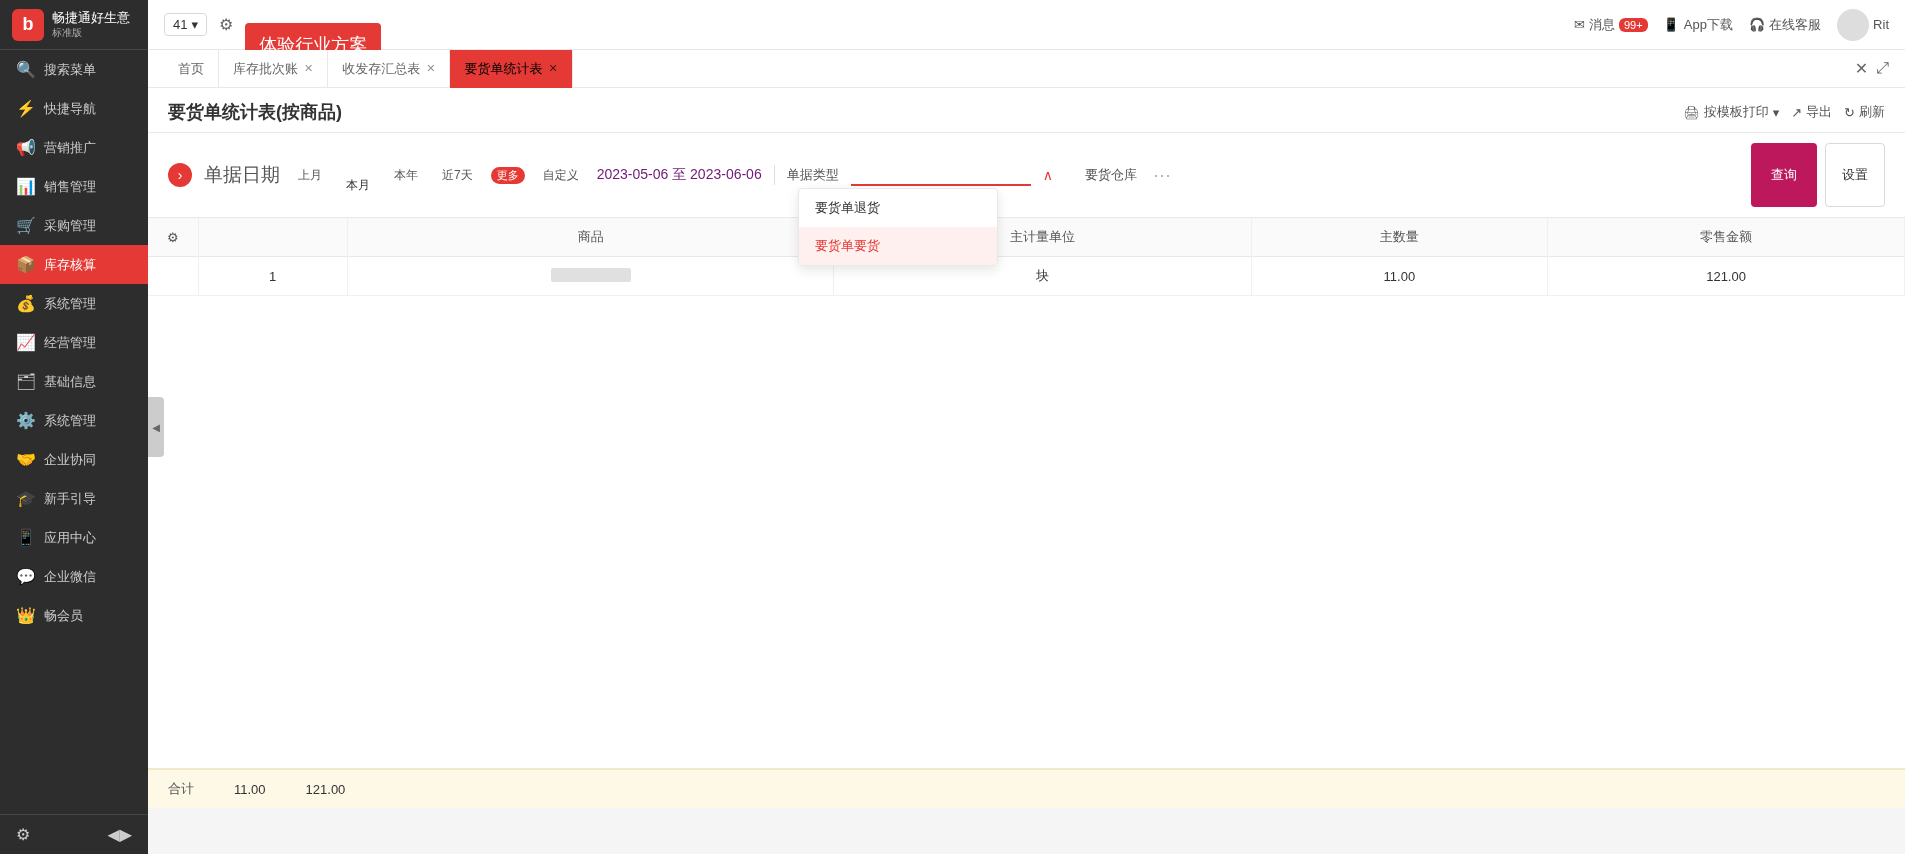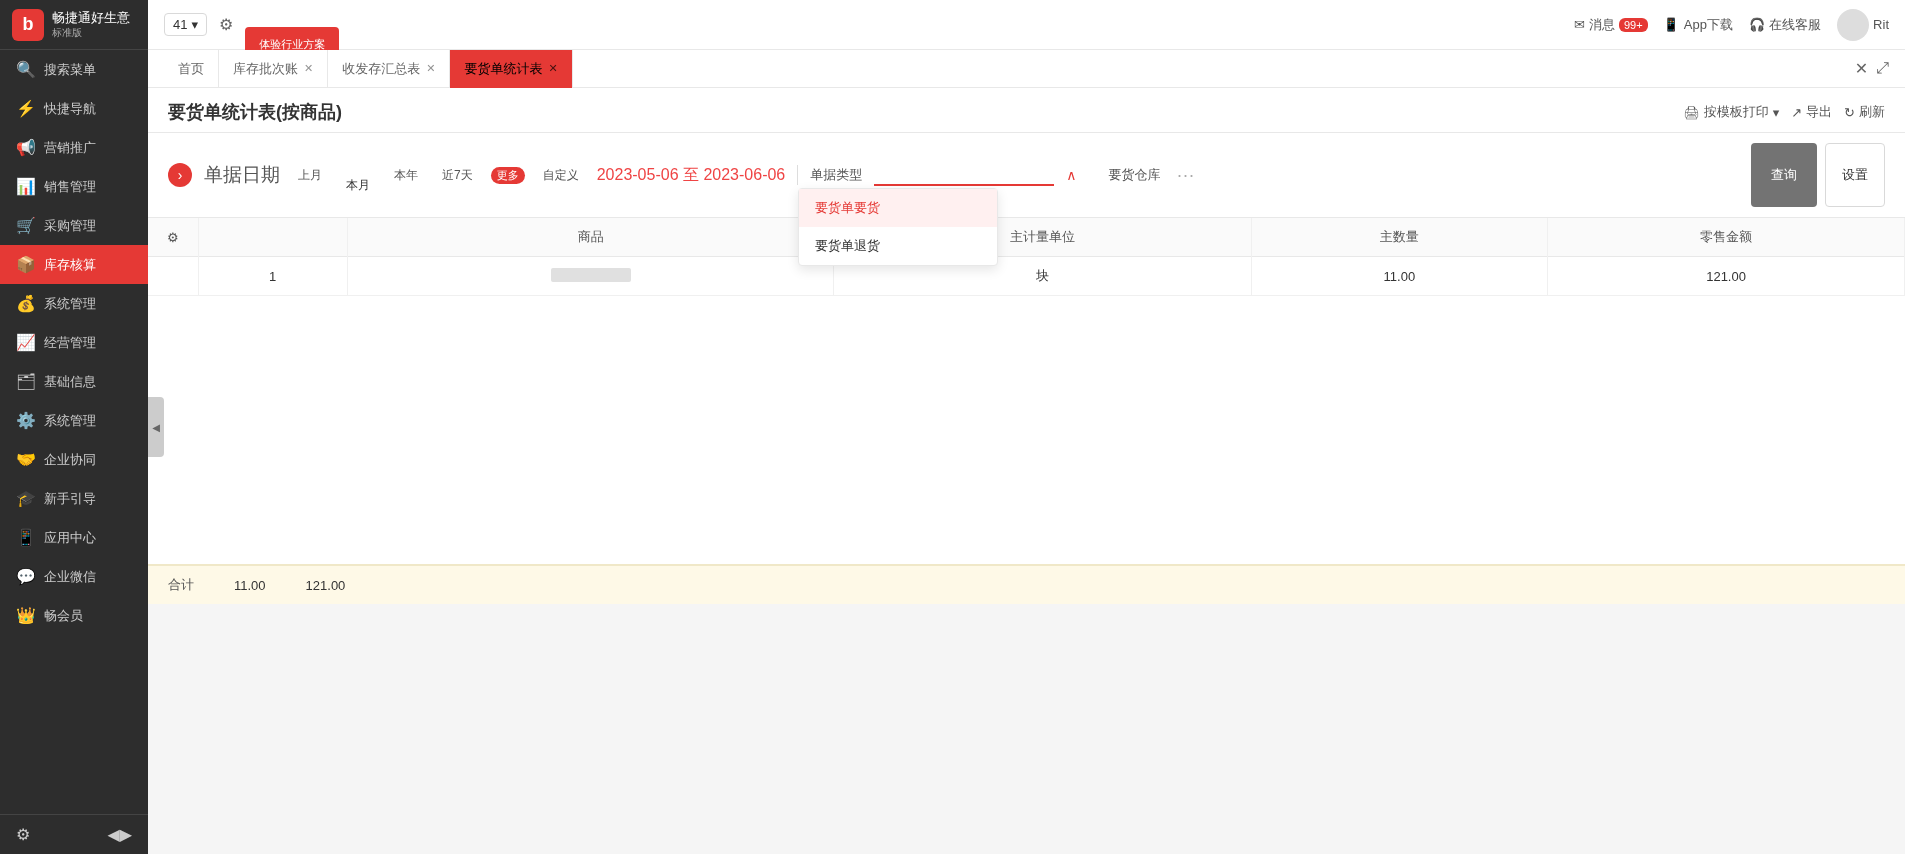--- a/index.html
+++ b/index.html
@@ -88,21 +88,21 @@
       color: #ccc;
       cursor: pointer;
       font-size: 16px;
     }
 
     
     .main {
       flex: 1;
       display: flex;
       flex-direction: column;
-      height: 604px;
+      height: 808px;
       overflow: hidden;
     }
 
     
     .topbar {
       background: #fff;
       height: 50px;
       display: flex;
       align-items: center;
       padding: 0 16px;
@@ -134,21 +134,21 @@
       border-radius: 6px;
       padding: 1px 5px;
       font-size: 11px;
     }
     .trial-btn {
       background: #e53935;
       color: white;
       border: none;
       border-radius: 4px;
       padding: 10px 14px;
-      font-size: 11px;
+      font-size: 18px;
       cursor: pointer;
       margin-top: 40px;
     }
     .gear-icon-btn {
       background: none;
       border: none;
       cursor: pointer;
       font-size: 16px;
       color: #666;
     }
@@ -286,22 +286,22 @@
     .date-btn.active-date { color: #333; font-weight: 500; margin-top: 20px; }
     .date-more-badge {
       background: #e53935;
       color: white;
       border-radius: 10px;
       padding: 1px 6px;
       font-size: 11px;
       cursor: pointer;
     }
     .date-range {
-      font-size: 16px;
-      color: #ef4444;
+      font-size: 14px;
+      color: #701a75;
       text-align: right;
     }
     .filter-divider {
       width: 1px;
       height: 20px;
       background: #ddd;
     }
     .filter-type-label {
       font-size: 13px;
       color: #555;
@@ -330,21 +330,21 @@
       cursor: pointer;
       font-size: 18px;
       margin-left: 4px;
     }
     .filter-actions {
       margin-left: auto;
       display: flex;
       gap: 8px;
     }
     .query-btn {
-      background: #737373;
+      background: #be185d;
       color: white;
       border: none;
       border-radius: 4px;
       padding: 6px 20px;
       font-size: 13px;
       cursor: pointer;
     }
     .settings-btn {
       background: white;
       color: #333;
@@ -600,22 +600,22 @@
       <input class="filter-type-input" value="" style="">
       <span class="filter-type-chevron">∧</span>
       <span class="filter-warehouse-label">要货仓库</span>
       <span class="filter-more-btn">···</span>
       <div class="filter-actions">
         <button class="query-btn">查询</button>
         <button class="settings-btn">设置</button>
       </div>
 
       <div class="dropdown-overlay">
+        <div class="dropdown-item">要货单退货</div>
         <div class="dropdown-item selected">要货单要货</div>
-        <div class="dropdown-item">要货单退货</div>
       </div>
     </div>
 
     <div class="table-container">
       <table>
         <thead>
           <tr>
             <th>
               <span>⚙</span>
             </th>

